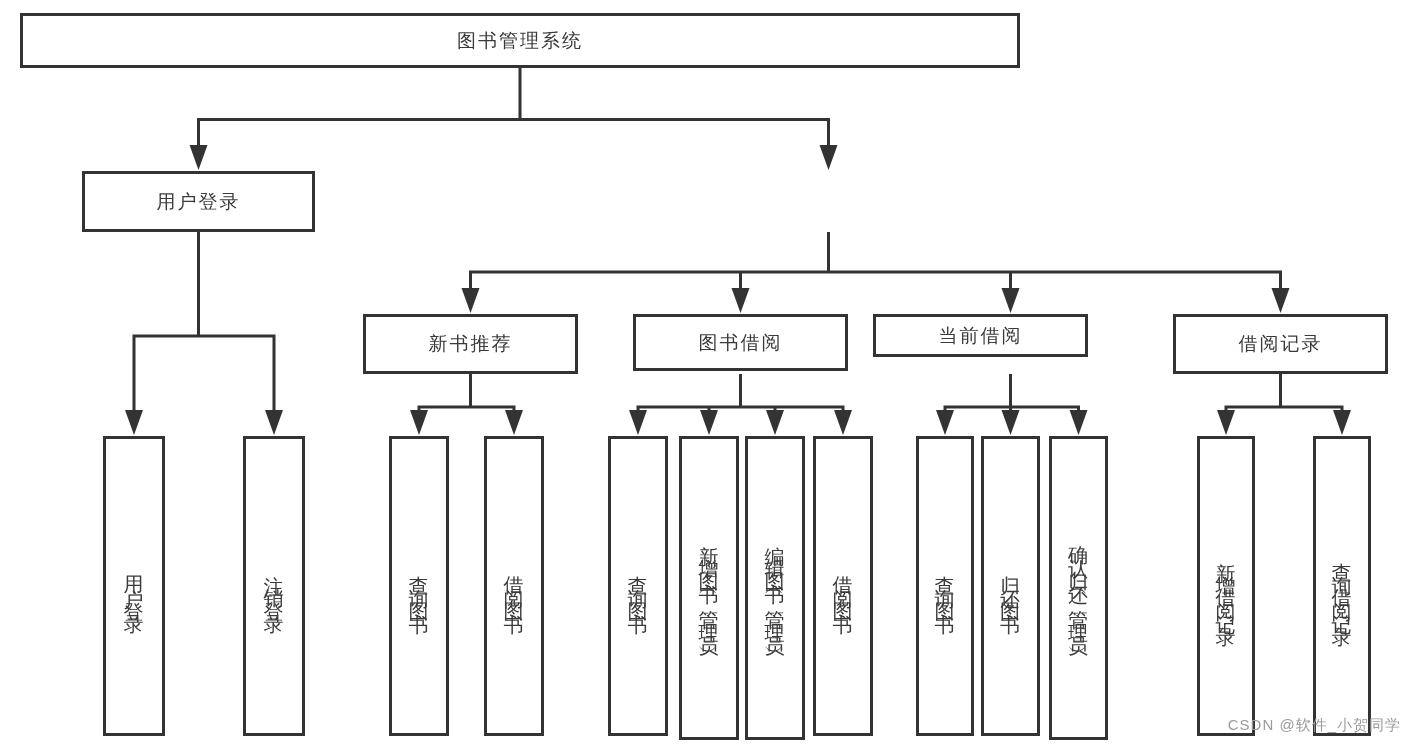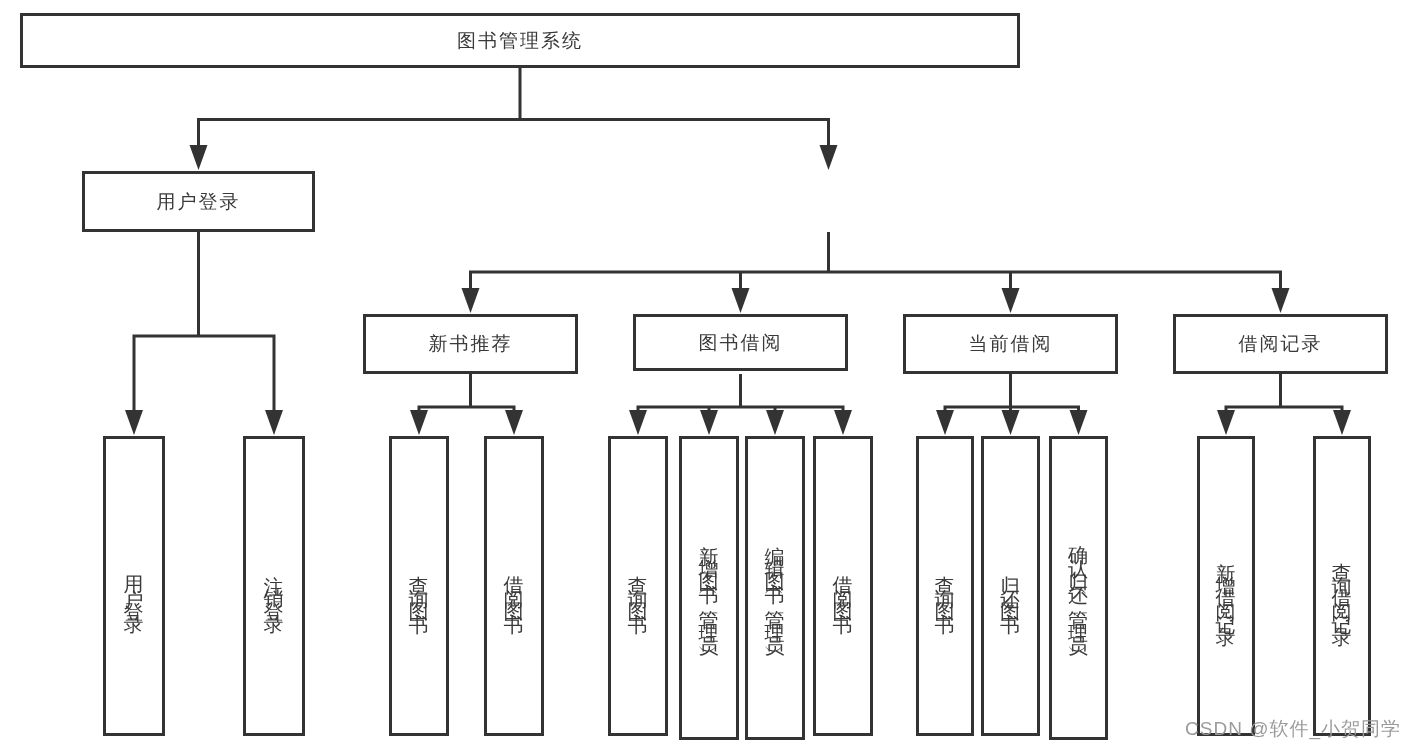--- a/index.html
+++ b/index.html
@@ -32,21 +32,21 @@
     text-orientation:mixed;
     font-size:20px;
     letter-spacing:13px;
     line-height:1;
     white-space:nowrap;
   }
   .watermark{
     position:absolute;
     right:4px;
     top:716px;
-    font-size:19px;
+    font-size:15px;
     color:#9b9b9b;
     letter-spacing:1px;
     z-index:3;
     white-space:nowrap;
   }
 </style>
 </head>
 <body>
 
 <div class="canvas">
@@ -105,21 +105,21 @@
   <div class="node" style="left:82px;top:171px;width:233px;height:61px">
     <span class="h-label">用户登录</span>
   </div>
 
   <div class="node" style="left:363px;top:314px;width:215px;height:60px">
     <span class="h-label">新书推荐</span>
   </div>
   <div class="node" style="left:633px;top:314px;width:215px;height:57px">
     <span class="h-label">图书借阅</span>
   </div>
-  <div class="node" style="left:903px;top:314px;width:215px;height:60px">
+  <div class="node" style="left:873px;top:314px;width:215px;height:43px">
     <span class="h-label">当前借阅</span>
   </div>
   <div class="node" style="left:1173px;top:314px;width:215px;height:60px">
     <span class="h-label">借阅记录</span>
   </div>
 
   <div class="node" style="left:103px;top:436px;width:62px;height:300px">
     <span class="v-label">用户登录</span>
   </div>
   <div class="node" style="left:243px;top:436px;width:62px;height:300px">

